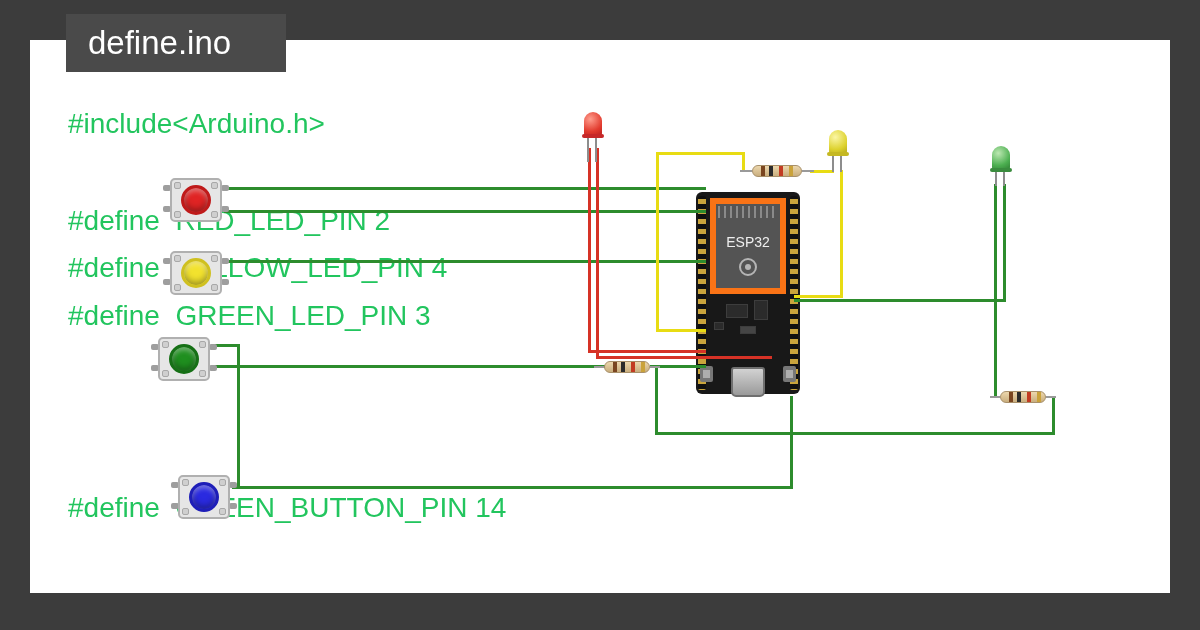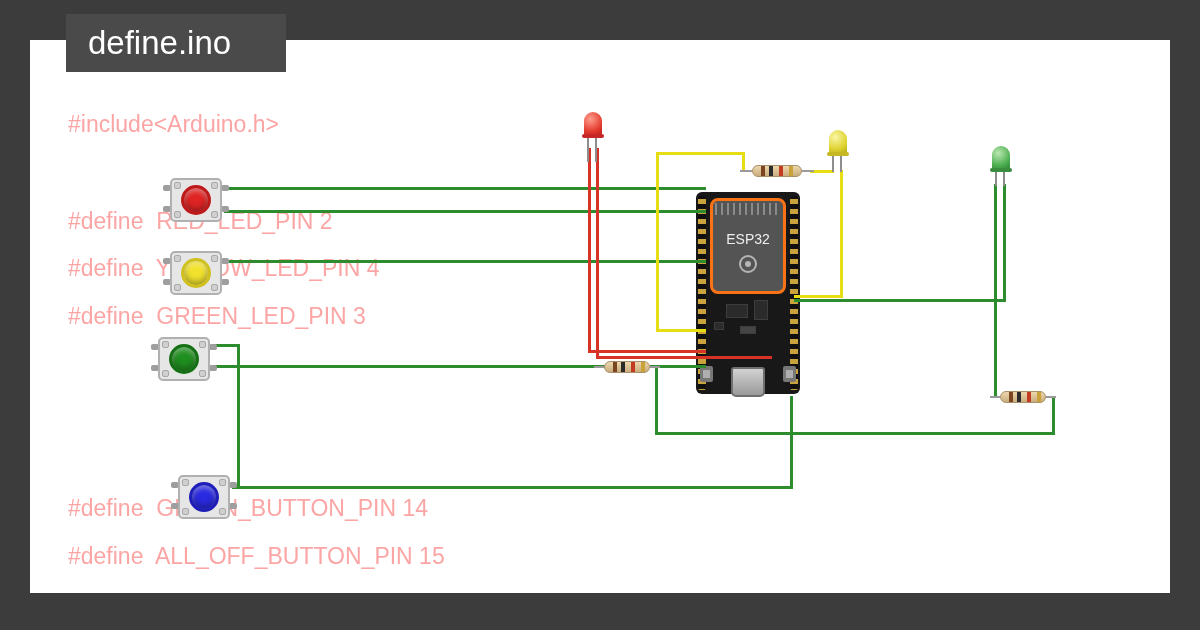--- a/index.html
+++ b/index.html
@@ -3,21 +3,21 @@
 <meta charset="utf-8">
 <style>
   * { margin:0; padding:0; box-sizing:border-box; }
   body { width:1200px; height:630px; overflow:hidden; font-family:"Liberation Sans", sans-serif; }
   .page { position:absolute; width:1200px; height:630px; background:#3c3c3c; }
   .canvas { position:absolute; left:30px; top:40px; width:1140px; height:553px; background:#ffffff; }
 
   .tab { position:absolute; left:66px; top:14px; width:220px; height:58px; background:#4a4a4a;
          z-index:6; color:#ffffff; font-size:33px; line-height:58px; padding-left:22px; }
 
-  .code-line { position:absolute; left:68px; color:#fca5a5; font-size:23px; line-height:34px;
+  .code-line { position:absolute; left:68px; color:#22c55e; font-size:28px; line-height:34px;
                white-space:pre; z-index:1; }
 
   
   .wire { position:absolute; z-index:4; }
   .wgreen { background:#2d8c2d; }
   .wred { background:#d63226; }
   .wyellow { background:#e8dc13; }
 
   
   .led { position:absolute; width:18px; height:42px; z-index:5; }
@@ -53,21 +53,21 @@
   .b4 { left:36px; background:#caa23a; }
   .r-lead { position:absolute; top:5px; height:2px; background:#9a9a9a; }
 
   
   .board { position:absolute; left:696px; top:192px; width:104px; height:202px; background:#181818;
            border-radius:6px; z-index:3; }
   .pins { position:absolute; top:4px; bottom:4px; width:8px; border-radius:2px;
           background:repeating-linear-gradient(180deg,#101010 0 3px,#c9a43c 3px 8px,#101010 8px 10px); }
   .pins.pl { left:2px; } .pins.pr { right:2px; }
   .module { position:absolute; left:14px; top:6px; width:76px; height:96px; background:#545454;
-            border:3px solid #f97316; border-radius:8px; }
+            border:6px solid #f97316; border-radius:0; }
   .antenna { position:absolute; left:2px; right:2px; top:2px; height:12px;
              background:repeating-linear-gradient(90deg,#8a8a8a 0 2px,#545454 2px 6px); }
   .module-label { position:absolute; top:30px; width:100%; text-align:center; color:#eeeeee; font-size:14px; }
   .wifi-logo { position:absolute; left:50%; top:54px; transform:translateX(-50%); width:18px; height:18px;
                border:2px solid #b5b5b5; border-radius:50%; }
   .wifi-logo::after { content:""; position:absolute; left:4px; top:4px; width:6px; height:6px;
                       background:#b5b5b5; border-radius:50%; }
   .chip { position:absolute; background:#2b2b2b; border:1px solid #3d3d3d; }
   .c1 { left:30px; top:112px; width:22px; height:14px; }
   .c2 { left:58px; top:108px; width:14px; height:20px; }
@@ -86,21 +86,20 @@
 <body>
 
 <div class="page">
   <div class="canvas"></div>
 
   <div class="code-line" style="top:107px">#include&lt;Arduino.h&gt;</div>
   <div class="code-line" style="top:204px">#define  RED_LED_PIN 2</div>
   <div class="code-line" style="top:251px">#define  YELLOW_LED_PIN 4</div>
   <div class="code-line" style="top:299px">#define  GREEN_LED_PIN 3</div>
   <div class="code-line" style="top:491px">#define  GREEN_BUTTON_PIN 14</div>
-  <div class="code-line" style="top:539px">#define  ALL_OFF_BUTTON_PIN 15</div>
 
   <div class="tab">
     <span>define.ino</span>
   </div>
 
   <div class="wire wgreen" style="left:224px;top:187px;width:482px;height:3px"></div>
   <div class="wire wgreen" style="left:224px;top:210px;width:482px;height:3px"></div>
   <div class="wire wgreen" style="left:224px;top:260px;width:482px;height:3px"></div>
   <div class="wire wgreen" style="left:212px;top:365px;width:394px;height:3px"></div>
   <div class="wire wgreen" style="left:650px;top:365px;width:56px;height:3px"></div>

